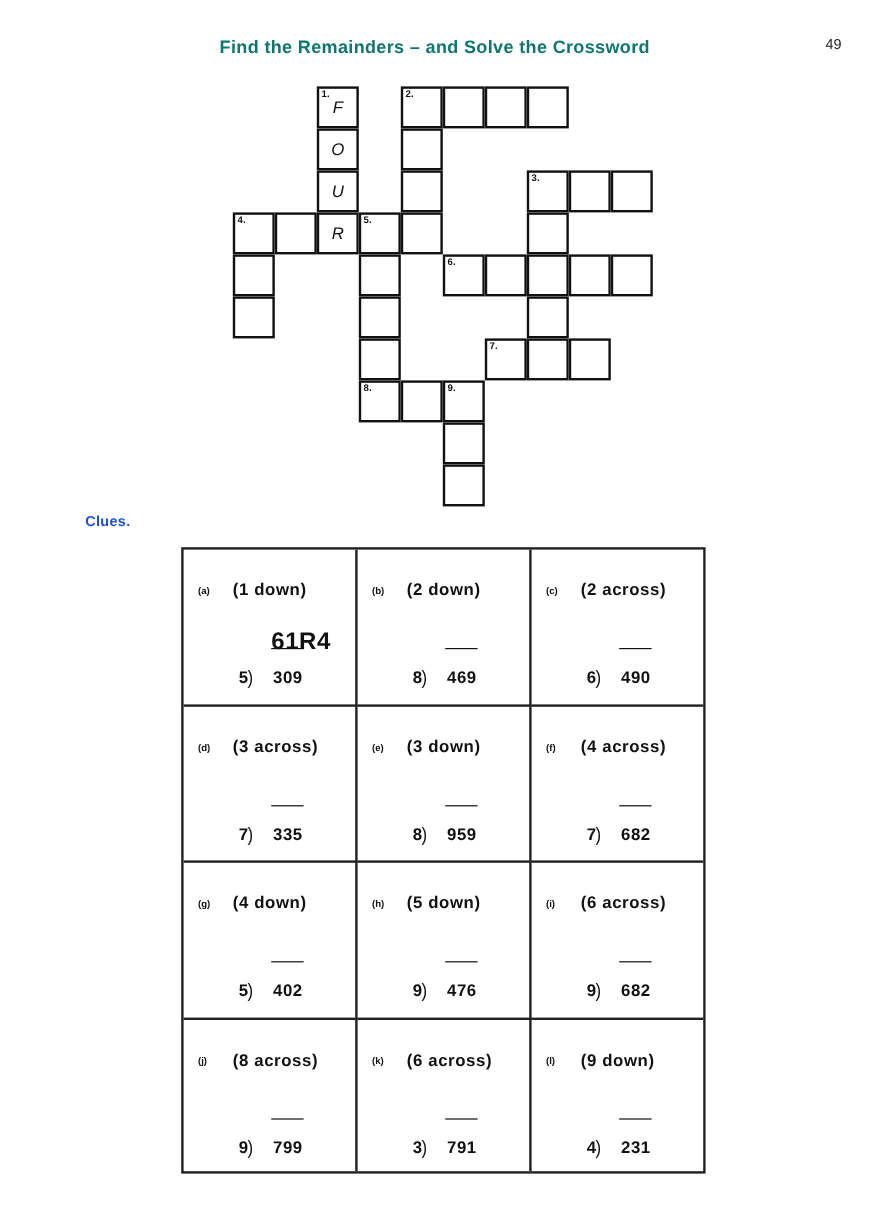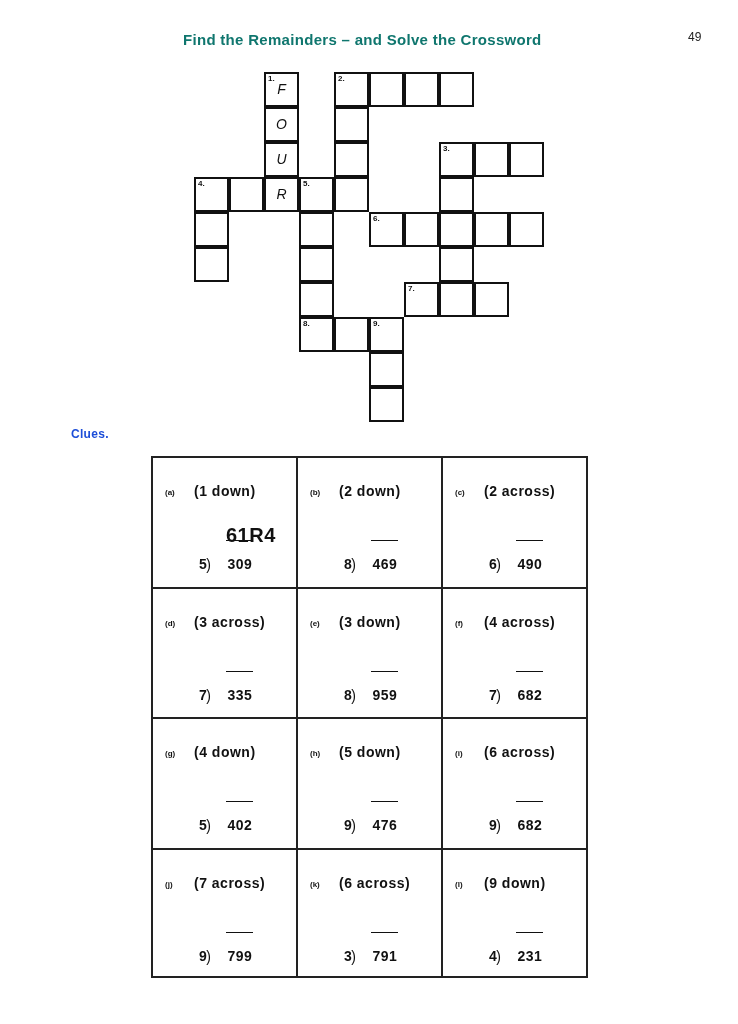--- a/index.html
+++ b/index.html
@@ -146,21 +146,21 @@
       <span class="clue-dir">(5 down)</span>
       <span class="division"><span class="divisor">9</span><span class="bracket">)</span><span class="dividend">476</span></span>
     </div>
     <div class="clue-box">
       <span class="clue-letter">(i)</span>
       <span class="clue-dir">(6 across)</span>
       <span class="division"><span class="divisor">9</span><span class="bracket">)</span><span class="dividend">682</span></span>
     </div>
     <div class="clue-box">
       <span class="clue-letter">(j)</span>
-      <span class="clue-dir">(7 across)</span>
+      <span class="clue-dir">(8 across)</span>
       <span class="division"><span class="divisor">9</span><span class="bracket">)</span><span class="dividend">799</span></span>
     </div>
     <div class="clue-box">
       <span class="clue-letter">(k)</span>
       <span class="clue-dir">(6 across)</span>
       <span class="division"><span class="divisor">3</span><span class="bracket">)</span><span class="dividend">791</span></span>
     </div>
     <div class="clue-box">
       <span class="clue-letter">(l)</span>
       <span class="clue-dir">(9 down)</span>

